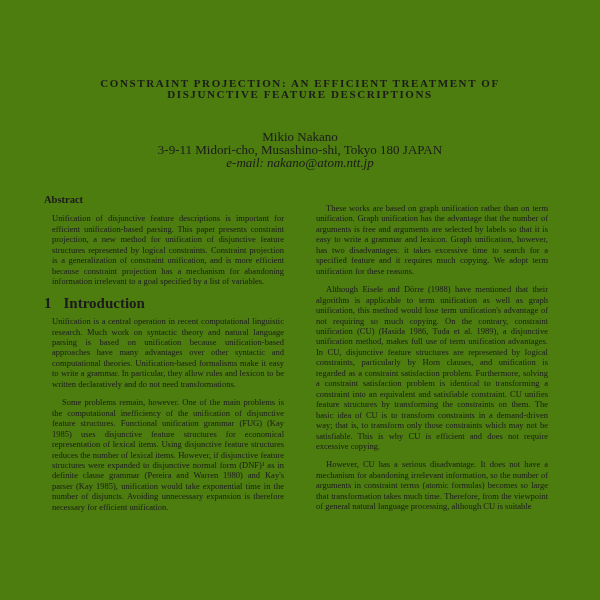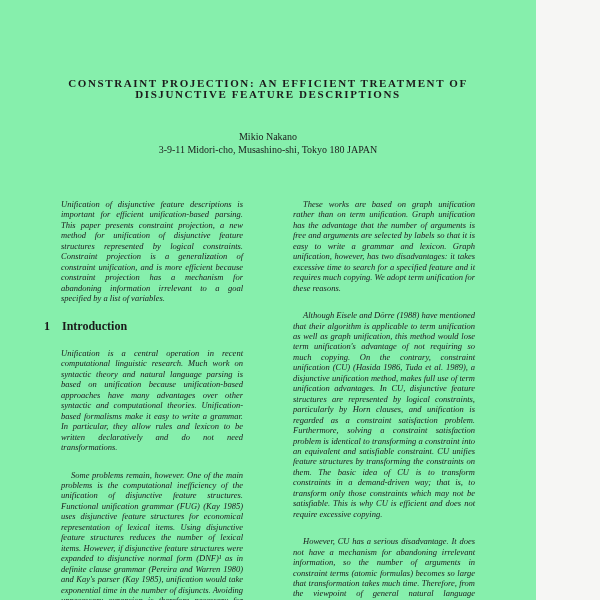--- a/index.html
+++ b/index.html
@@ -4,41 +4,41 @@
 <style>
   * { margin: 0; padding: 0; box-sizing: border-box; }
   html, body { width: 600px; height: 600px; }
   body {
     background: #f6f6f4;
     font-family: "Liberation Serif", "DejaVu Serif", serif;
     color: #1b1b1b;
     overflow: hidden;
   }
   .page {
-    width: 536px;
+    width: 600px;
     height: 600px;
-    background: #86efac;
+    background: #4d7c0f;
     padding: 78px 44px 0 44px;
     overflow: hidden;
   }
   .title-block {
     text-align: center;
     font-weight: bold;
     font-size: 11px;
     line-height: 11px;
     letter-spacing: 1.6px;
   }
   .title-line2 {
     display: block;
     margin-top: 0;
   }
   .author-block {
     text-align: center;
     margin-top: 30px;
-    font-size: 10px;
+    font-size: 13px;
     line-height: 13px;
   }
   .email-line { font-style: italic; }
   .columns {
     display: flex;
     gap: 16px;
     margin-top: 26px;
   }
   .col {
     width: 248px;
@@ -46,47 +46,49 @@
     line-height: 10.45px;
     text-align: justify;
   }
   .heading-abstract {
     font-size: 10.5px;
     font-weight: bold;
     margin-bottom: 6px;
     text-align: left;
   }
   .heading-section {
-    font-size: 12px;
+    font-size: 15px;
     font-weight: bold;
     margin: 11px 0 6px 0;
     text-align: left;
   }
   .heading-section .sec-num { margin-right: 12px; }
-  p.para { margin: 17px; font-style: italic; }
+  p.para { margin: 8px; }
   p.indent { text-indent: 10px; }
 </style>
 </head>
 <body>
 
 <div class="page">
 
   <h1 class="title-block">
     <span class="title-line1">CONSTRAINT PROJECTION: AN EFFICIENT TREATMENT OF</span>
     <span class="title-line2">DISJUNCTIVE FEATURE DESCRIPTIONS</span>
   </h1>
 
   <div class="author-block">
     <div>Mikio Nakano</div>
     <div>3-9-11 Midori-cho, Musashino-shi, Tokyo 180 JAPAN</div>
+    <div class="email-line">e-mail: nakano@atom.ntt.jp</div>
   </div>
 
   <div class="columns">
 
     <div class="col">
+      <h2 class="heading-abstract">Abstract</h2>
       <p class="para noindent">Unification of disjunctive feature descriptions is important for efficient unification-based parsing. This paper presents constraint projection, a new method for unification of disjunctive feature structures represented by logical constraints. Constraint projection is a generalization of constraint unification, and is more efficient because constraint projection has a mechanism for abandoning information irrelevant to a goal specified by a list of variables.</p>
 
       <h2 class="heading-section">
         <span class="sec-num">1</span><span>Introduction</span>
       </h2>
       <p class="para noindent">Unification is a central operation in recent computational linguistic research. Much work on syntactic theory and natural language parsing is based on unification because unification-based approaches have many advantages over other syntactic and computational theories. Unification-based formalisms make it easy to write a grammar. In particular, they allow rules and lexicon to be written declaratively and do not need transformations.</p>
       <p class="para indent">Some problems remain, however. One of the main problems is the computational inefficiency of the unification of disjunctive feature structures. Functional unification grammar (FUG) (Kay 1985) uses disjunctive feature structures for economical representation of lexical items. Using disjunctive feature structures reduces the number of lexical items. However, if disjunctive feature structures were expanded to disjunctive normal form (DNF)¹ as in definite clause grammar (Pereira and Warren 1980) and Kay's parser (Kay 1985), unification would take exponential time in the number of disjuncts. Avoiding unnecessary expansion is therefore necessary for efficient unification.</p>
     </div>
 
     <div class="col">

